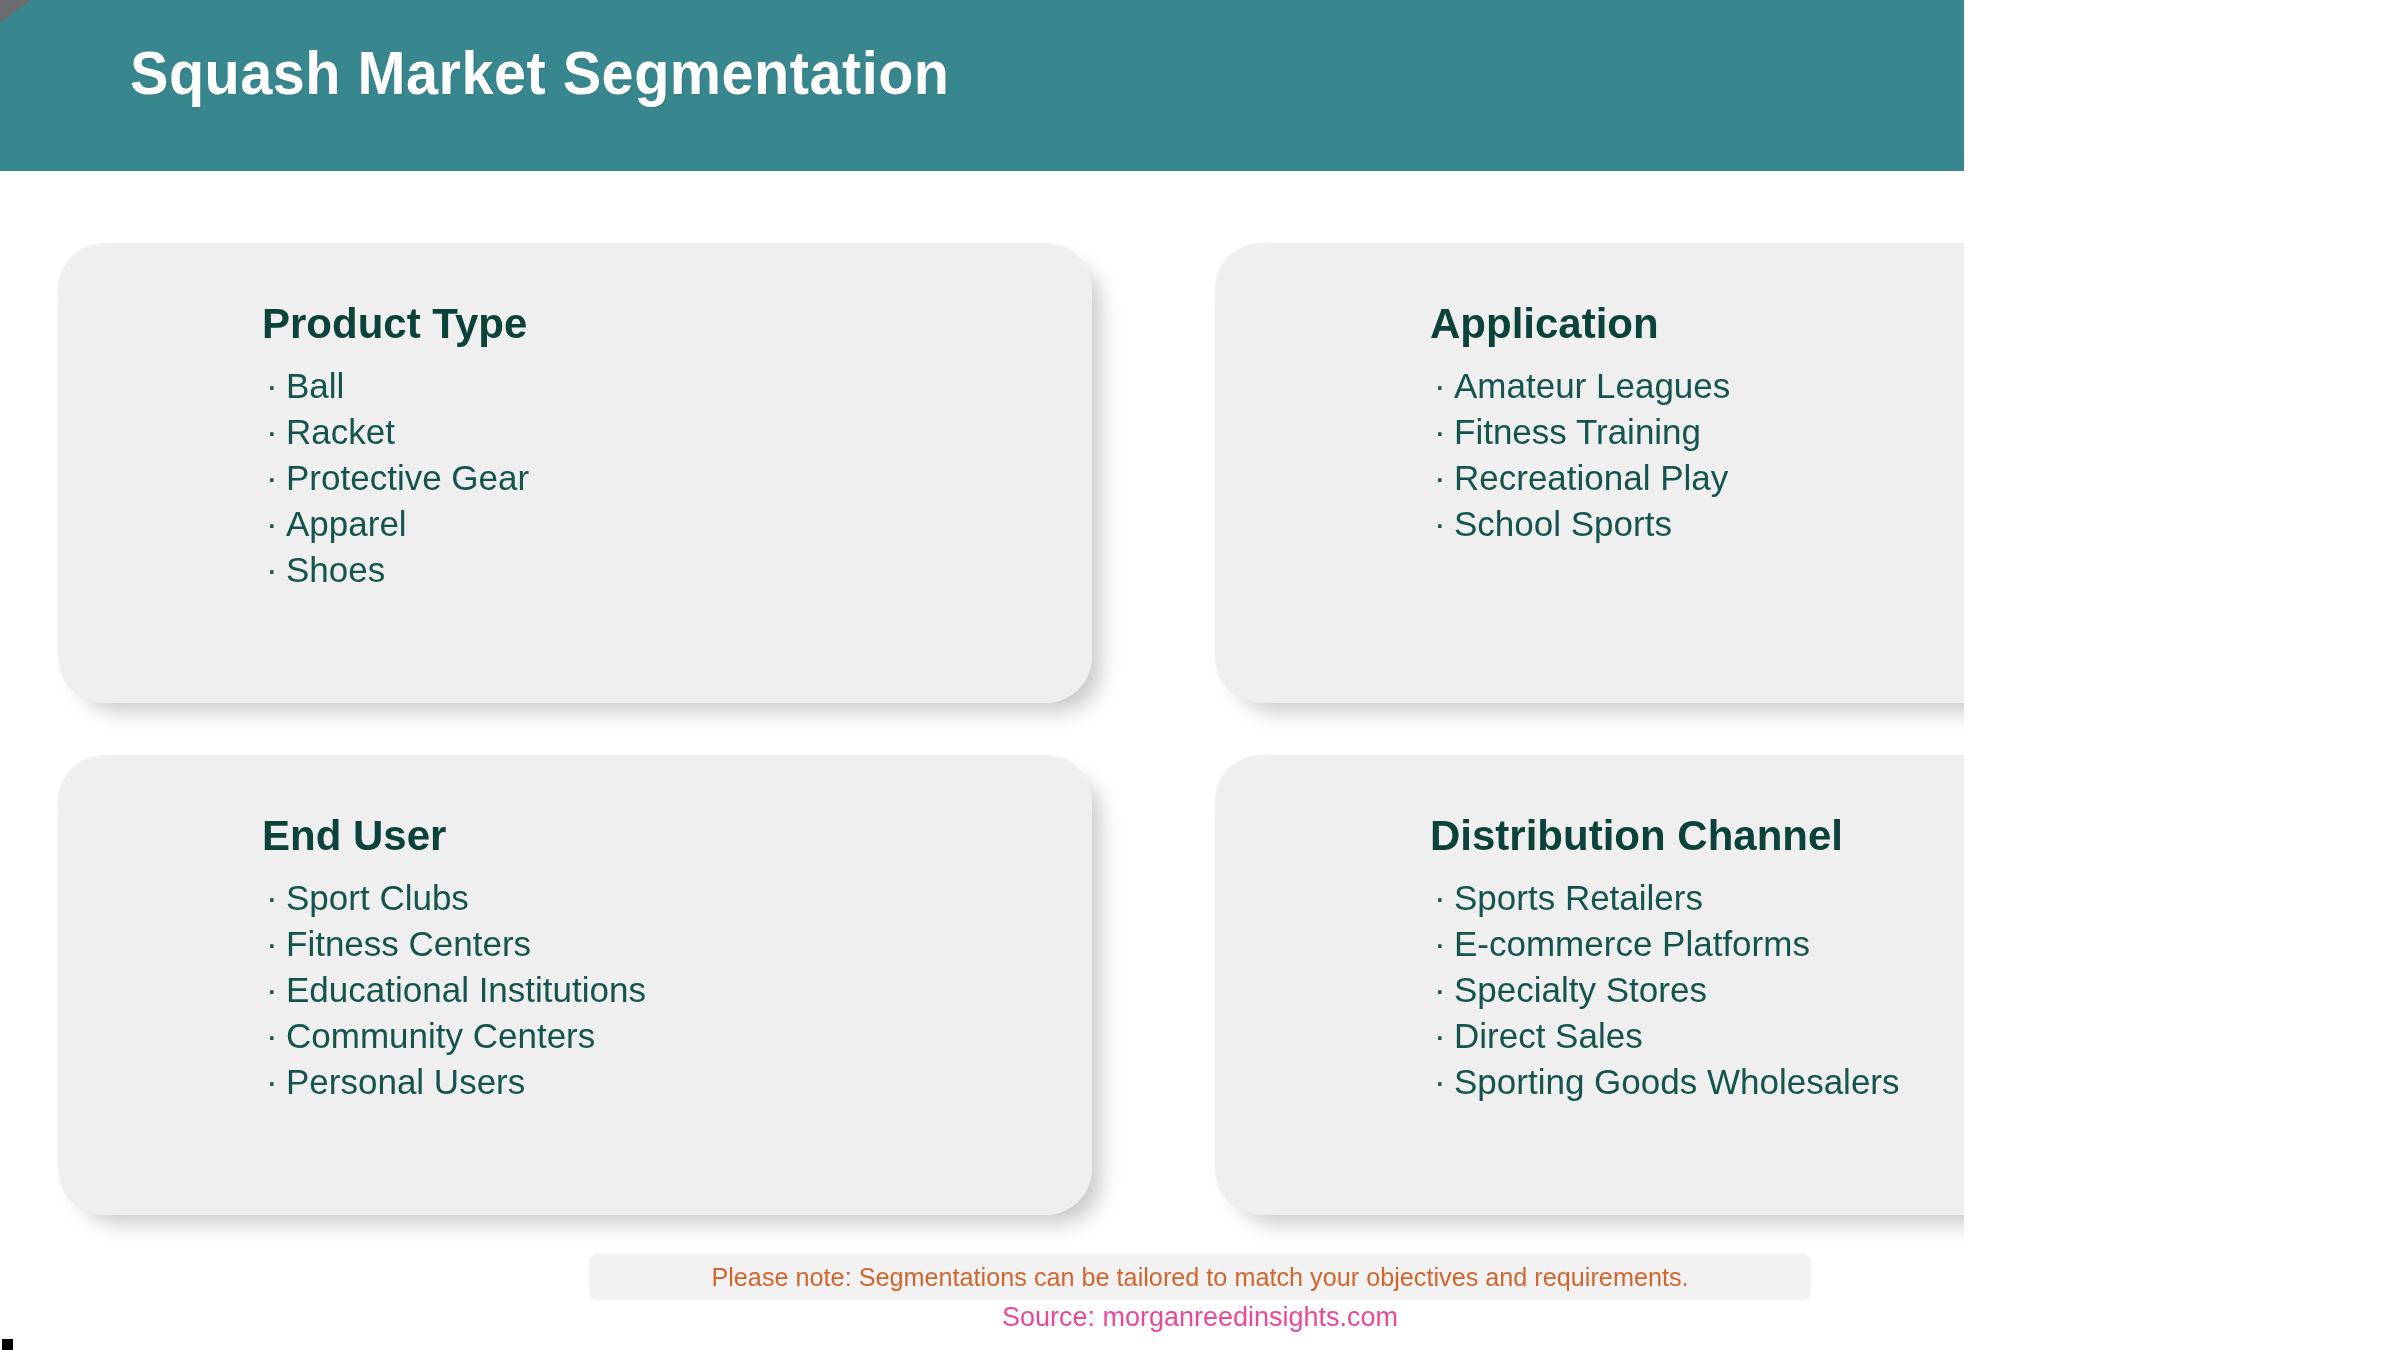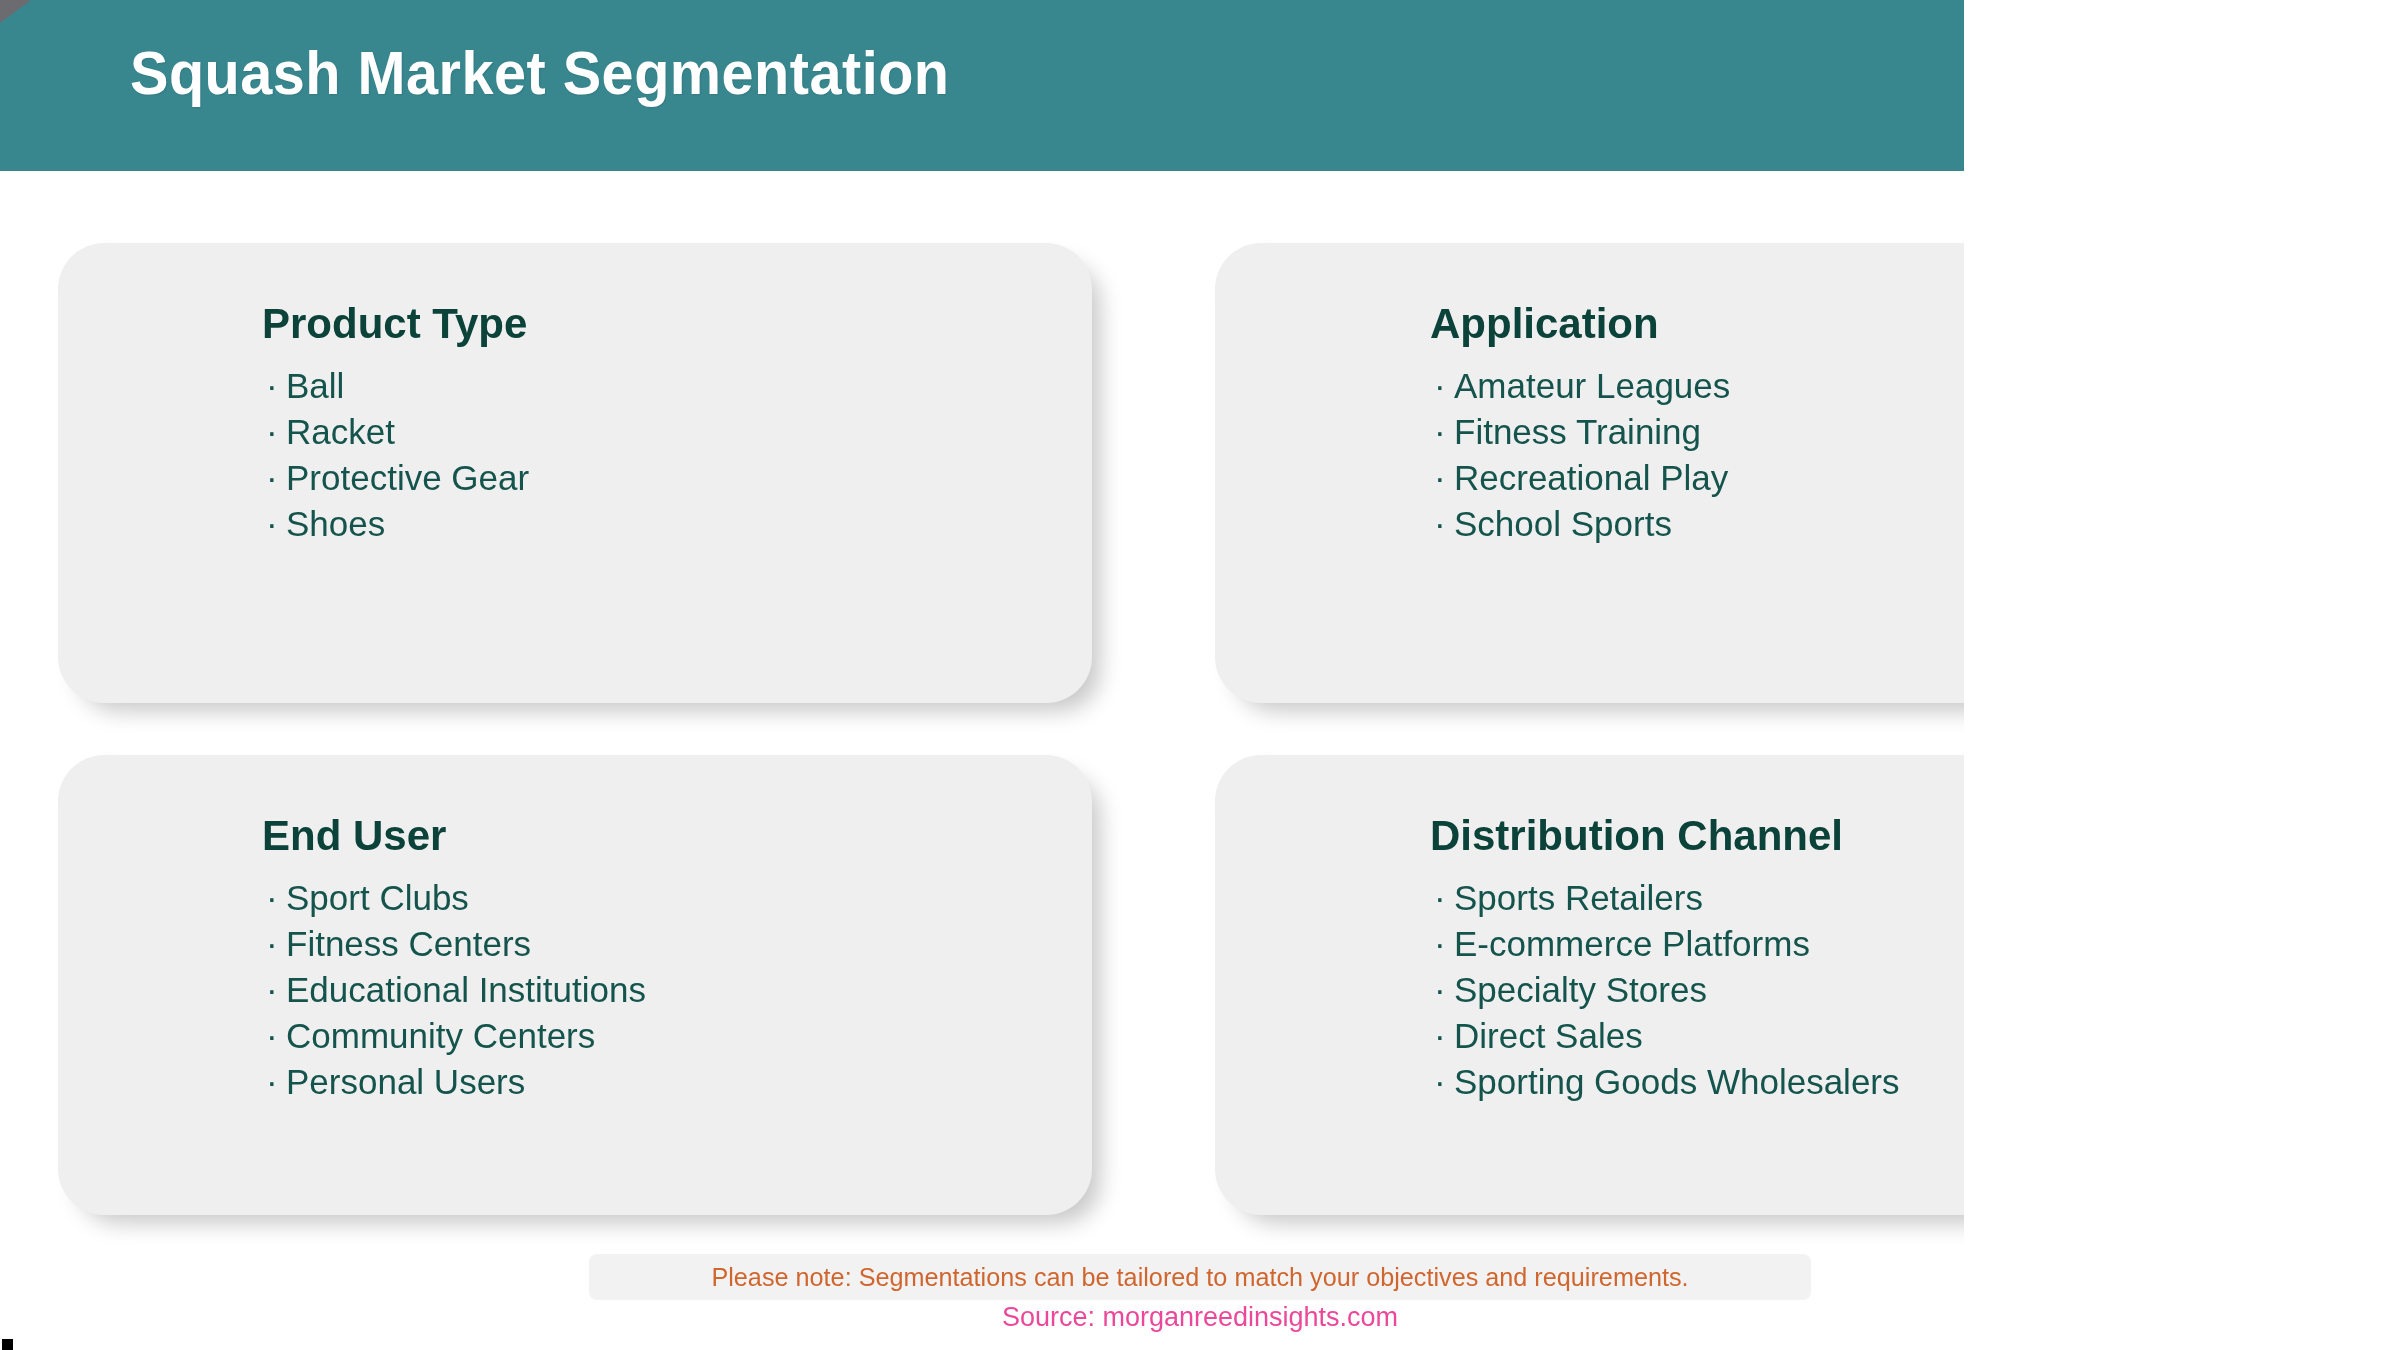--- a/index.html
+++ b/index.html
@@ -184,20 +184,21 @@
 
   <div id="cards">
 
     <div class="card card-r0 card-c0">
       <div class="card-inner-c0">
         <div class="card-heading">Product Type</div>
         <ul class="card-list">
           <li><span class="bullet">·</span><span>Ball</span></li>
           <li><span class="bullet">·</span><span>Racket</span></li>
           <li><span class="bullet">·</span><span>Protective Gear</span></li>
+          <li><span class="bullet">·</span><span>Apparel</span></li>
           <li><span class="bullet">·</span><span>Shoes</span></li>
         </ul>
       </div>
     </div>
 
     <div class="card card-r0 card-c1">
       <div class="card-inner-c1">
         <div class="card-heading">Application</div>
         <ul class="card-list">
           <li><span class="bullet">·</span><span>Amateur Leagues</span></li>

